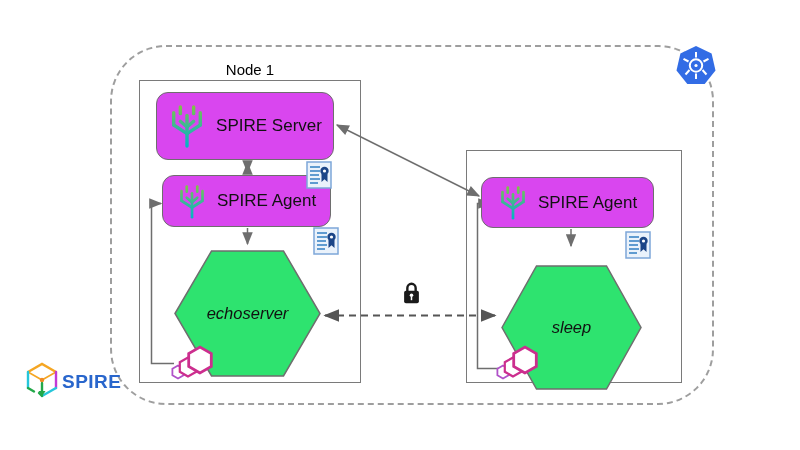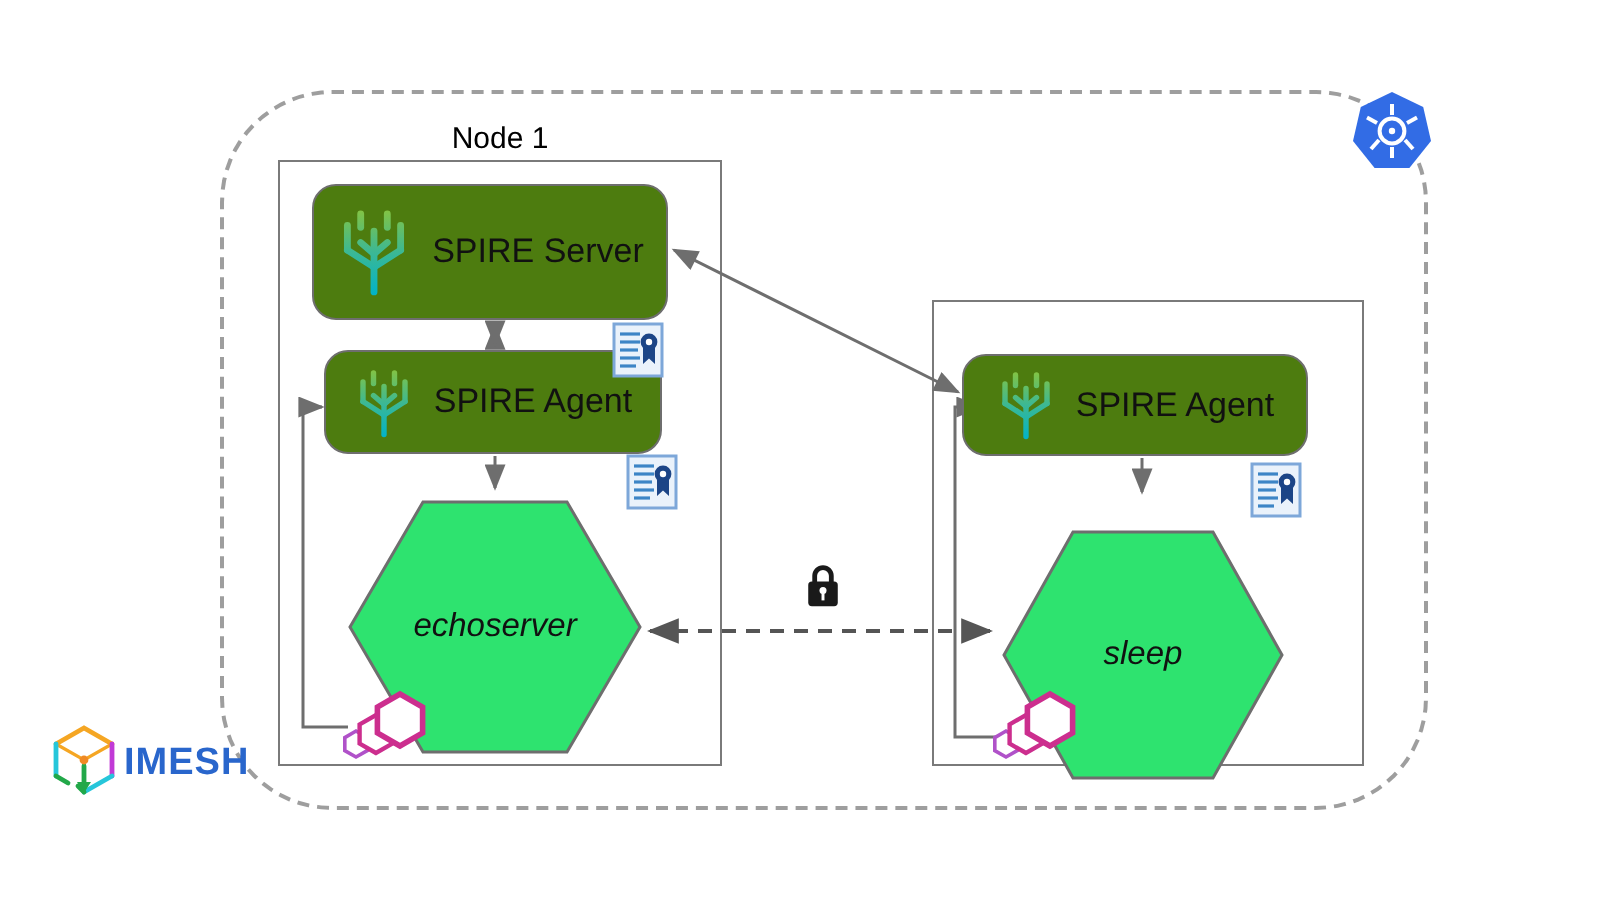--- a/index.html
+++ b/index.html
@@ -12,21 +12,21 @@
     border:2px dashed var(--c-dashed-border-gray,#9e9e9e);border-radius:56px;}
 
   .node-rect{box-sizing:border-box;border:1.5px solid #7a7a7a;background:#fff;}
   #node1-rect{left:125px;top:80px;width:222px;height:303px;}
   #node2-rect{left:452px;top:150px;width:216px;height:233px;}
 
   .node-label{font-size:15px;text-align:center;color:#000;}
   #node1-label{left:125px;top:61px;width:222px;}
   #node2-label{left:452px;top:131px;width:216px;}
 
-  .spire-box{box-sizing:border-box;border:1.5px solid #6e6e6e;border-radius:12px;background:#4d7c0f;
+  .spire-box{box-sizing:border-box;border:1.5px solid #6e6e6e;border-radius:12px;background:#d946ef;
     display:flex;align-items:center;justify-content:center;gap:10px;}
   #spire-server-box{left:142px;top:92px;width:178px;height:68px;}
   #spire-agent1-box{left:148px;top:175px;width:169px;height:52px;}
   #spire-agent2-box{left:467px;top:177px;width:173px;height:51px;}
   .spire-label{font-size:17px;color:#111;white-space:nowrap;}
 
   .hex-wrap{display:flex;align-items:center;justify-content:center;}
   .workload-hex{fill:var(--c-workload-green,#2ee36f);stroke:var(--c-hex-border,#6e6e6e);stroke-width:1.5;}
   .hex-label{position:absolute;left:0;top:0;width:100%;height:100%;display:flex;
     align-items:center;justify-content:center;font-style:italic;font-size:16.5px;color:#111;}
@@ -246,15 +246,15 @@
         <path d="M3 11 V27" stroke="#26c6da"></path>
         <path d="M31 27 L17 35" stroke="#26c6da"></path>
         <path d="M3 27 L9 30.5" stroke="#22a849"></path>
         <path d="M14 32 L17 35" stroke="#22a849"></path>
         <path d="M17 22 V31" stroke="#22a849"></path>
       </g>
       <path d="M13.5 30 L20.5 30 L17 35.5 Z" fill="#22a849"></path>
       <circle cx="17" cy="19" r="2.2" fill="#f08a24"></circle>
     </svg>
   </div>
-  <div class="abs imesh-text" style="left:48px;top:371px;">IMESH</div>
+  <div class="abs imesh-text" style="left:48px;top:371px;">SPIRE</div>
 
 </div>
 
 </body></html>

